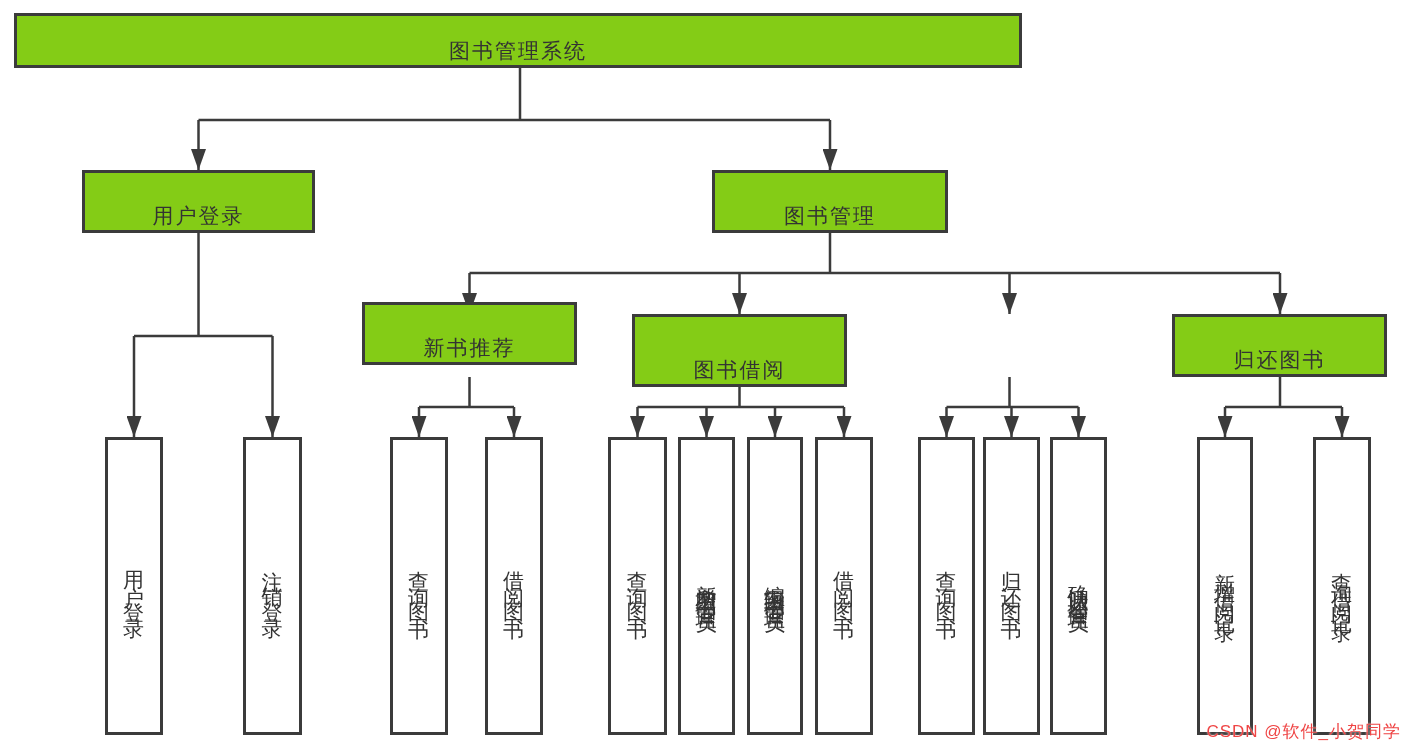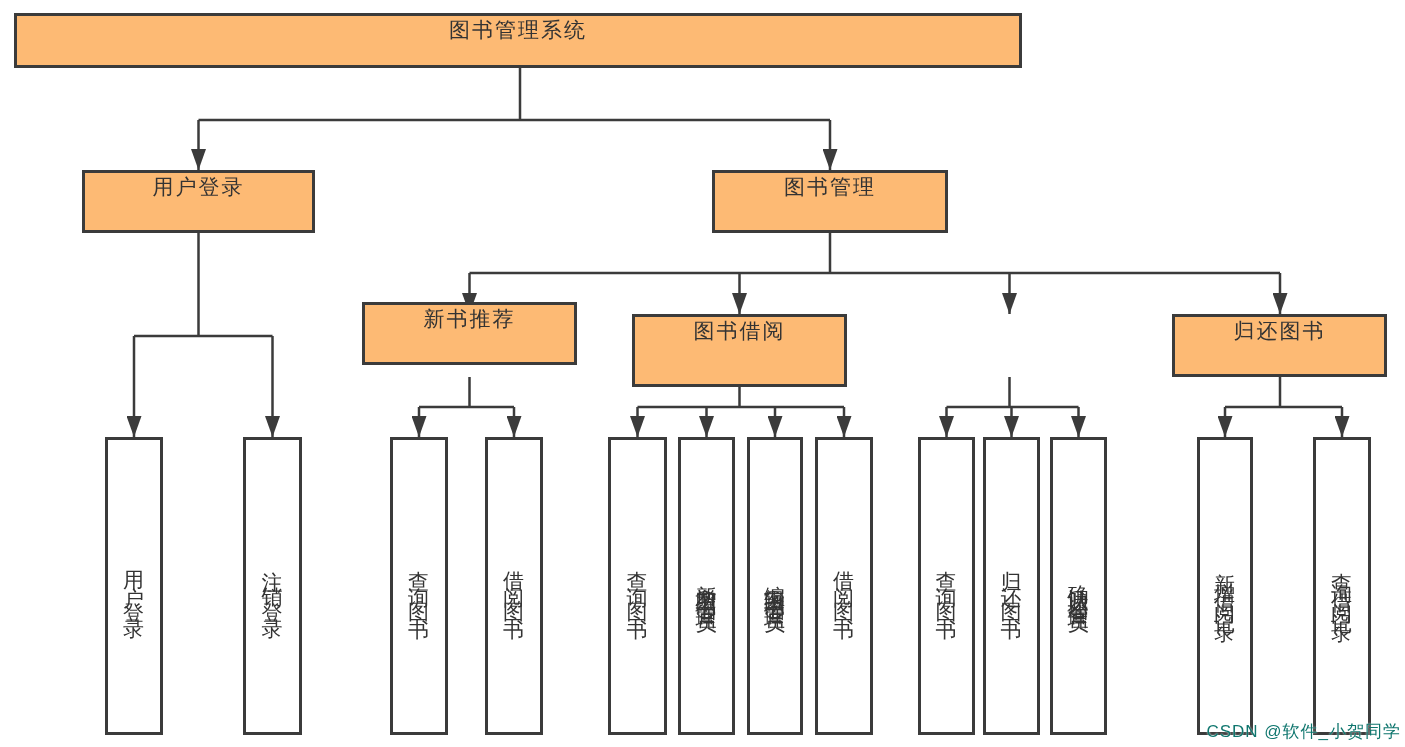--- a/index.html
+++ b/index.html
@@ -9,23 +9,23 @@
     height: 747px;
     background: #ffffff;
     font-family: "Liberation Sans", "DejaVu Sans", sans-serif;
     overflow: hidden;
   }
   .wires { position: absolute; left: 0; top: 0; }
   .node {
     position: absolute;
     box-sizing: border-box;
     border: 3px solid #3b3b3b;
-    background: #fdba74;
+    background: #84cc16;
     display: flex;
-    align-items: flex-start;
+    align-items: flex-end;
     justify-content: center;
     color: #333333;
     font-size: 21px;
     letter-spacing: 2px;
     white-space: nowrap;
   }
   .leaf {
     position: absolute;
     box-sizing: border-box;
     top: 437px;
@@ -43,21 +43,21 @@
     font-size: 21px;
     line-height: 1;
   }
   .ls4 { letter-spacing: 16px; }
   .ls6 { letter-spacing: 10px; }
   .ls9 { letter-spacing: 4px; }
   .watermark {
     position: absolute;
     right: 4px;
     bottom: 4px;
-    color: #0f766e;
+    color: #ef4444;
     font-size: 17px;
     letter-spacing: 1px;
     text-shadow: 0 0 2px #ffffff;
     white-space: nowrap;
   }
 </style>
 </head>
 <body>
 
 <div class="canvas">

